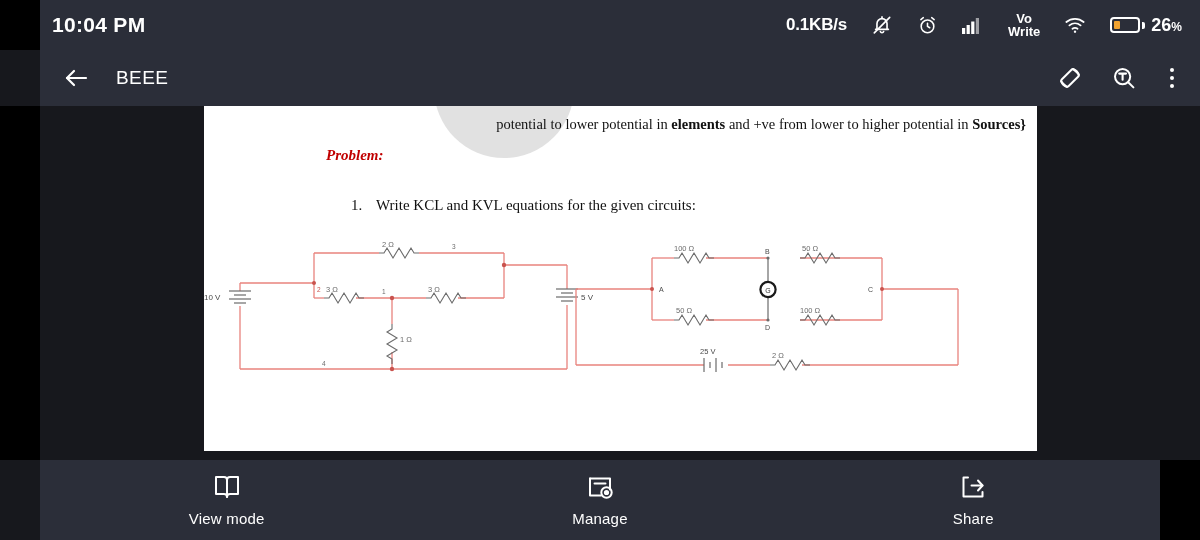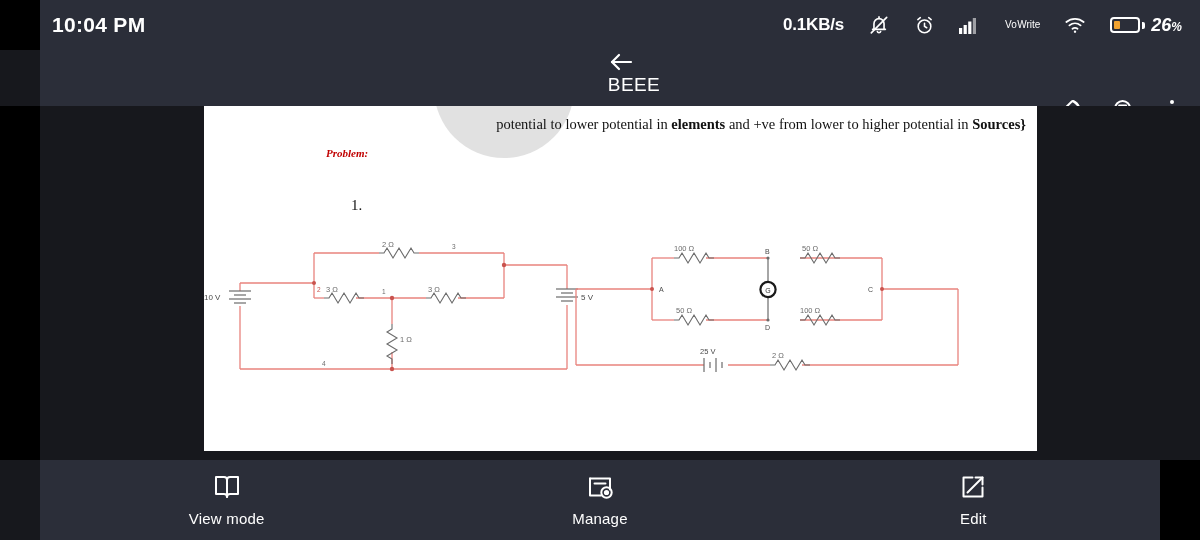--- a/index.html
+++ b/index.html
@@ -31,44 +31,43 @@
     letter-spacing: .3px;
     margin-left: 12px;
   }
   .status-right {
     margin-left: auto;
     display: flex; align-items: center; gap: 24px;
     color: #ffffff;
   }
   .netspeed { font-size: 17px; font-weight: 700; letter-spacing: -.2px; }
   .volte-wifi {
-    display: flex; flex-direction: row; align-items: center;
-    line-height: 1; font-size: 10px; font-weight: 400;
+    display: flex; flex-direction: column; align-items: center;
+    line-height: 1; font-size: 13px; font-weight: 700;
   }
   .volte-wifi span:first-child { letter-spacing: .2px; }
   .battery-wrap { display: flex; align-items: center; gap: 2px; }
   .battery-body {
     width: 30px; height: 16px;
     border: 2px solid #ffffff; border-radius: 4px;
     padding: 2px; display: flex; align-items: center;
   }
   .battery-fill { height: 100%; border-radius: 1px; }
   .battery-tip { width: 3px; height: 7px; background: #fff; border-radius: 0 2px 2px 0; }
-  .battery-pct { font-size: 18px; font-weight: 700; margin-left: 4px; font-style: italic; }
+  .battery-pct { font-size: 18px; font-weight: 700; margin-left: 4px; }
   .battery-pct .unit { font-size: 12px; }
   svg.ic { display: block; }
 
   
   .toolbar {
     position: absolute; left: 40px; top: 50px;
     width: 1160px; height: 56px;
     background: #2b2e39;
     display: flex; align-items: center;
     padding: 0 20px 0 22px;
-    flex-direction: column;
   }
   .tb-title {
     color: #fff; font-size: 19px; font-weight: 400;
     margin-left: 26px; letter-spacing: .4px;
   }
   .tb-actions { margin-left: auto; display: flex; align-items: center; gap: 26px; }
   .tb-btn { cursor: pointer; display: flex; align-items: center; justify-content: center; }
   .dots { display: flex; flex-direction: column; gap: 4px; padding: 0 6px; }
   .dots i { width: 4px; height: 4px; border-radius: 50%; background: #fff; display: block; }
 
@@ -96,21 +95,21 @@
     position: absolute; left: 122px; top: 8px;
     width: 700px;
     font-family: "Liberation Serif", serif;
     font-size: 14.5px; color: #111; line-height: 1.4;
     white-space: nowrap;
   }
   .doc-line b { font-weight: 700; }
   .problem {
     position: absolute; left: 122px; top: 41px;
     font-family: "Liberation Serif", serif;
-    font-size: 11px; font-style: italic; font-weight: 700;
+    font-size: 15px; font-style: italic; font-weight: 700;
     color: #c00000;
   }
   .q-num {
     position: absolute; left: 147px; top: 91px;
     font-family: "Liberation Serif", serif; font-size: 15px; color: #111;
   }
   .q-text {
     position: absolute; left: 172px; top: 91px;
     font-family: "Liberation Serif", serif; font-size: 15px; color: #111;
   }
@@ -233,20 +232,21 @@
 
     <div class="page">
       <div class="watermark"></div>
 
       <div class="doc-line">
         <span>potential to lower potential in </span><b>elements</b><span> and +ve  from lower to higher  potential in </span><b>Sources}</b>
       </div>
 
       <div class="problem">Problem:</div>
       <div class="q-num">1.</div>
+      <div class="q-text">Write KCL and KVL equations for the given circuits:</div>
 
       <div class="circuits">
         <svg width="833" height="150" viewBox="0 0 833 150">
           <defs>
             <g id="res-h">
               <path d="M0 0 h5 l3 -5 l6 10 l6 -10 l6 10 l6 -10 l3 5 h5" fill="none" stroke="#6b6b6b" stroke-width="1.1"></path>
             </g>
             <g id="res-v">
               <path d="M0 0 v5 l-5 3 l10 6 l-10 6 l10 6 l-10 6 l5 3 v5" fill="none" stroke="#6b6b6b" stroke-width="1.1"></path>
             </g>
@@ -419,27 +419,27 @@
           <path d="M4 5.5h20v11"></path>
           <path d="M4 5.5v17h11"></path>
           <path d="M8.5 10.5h11"></path>
           <circle cx="20.5" cy="19.5" r="5.2"></circle>
           <circle cx="20.5" cy="19.5" r="1.6" fill="#fff"></circle>
         </svg>
       </span>
       <span class="nav-label">Manage</span>
     </div>
 
+
     <div class="nav-item">
       <span>
         <svg class="ic" width="28" height="28" viewBox="0 0 28 28" fill="none" stroke="#fff" stroke-width="2" stroke-linecap="round" stroke-linejoin="round">
-          <path d="M23.5 14.5v9h-19v-19h9"></path>
-          <path d="M8.5 19.5 23.5 4.5"></path>
-          <path d="M16.5 4.5h7v7"></path>
-        </svg>
-      </span>
-      <span class="nav-label">Edit</span>
+          <path d="M9 4.5H4.5v19h19V19"></path>
+          <path d="M12.5 12.5h11"></path>
+          <path d="M19 7.5l4.5 5-4.5 5"></path>
+        </svg>
+      </span>
+      <span class="nav-label">Share</span>
     </div>
-
   </div>
   <div class="nav-right-black"></div>
 
 </div>
 
 </body></html>

